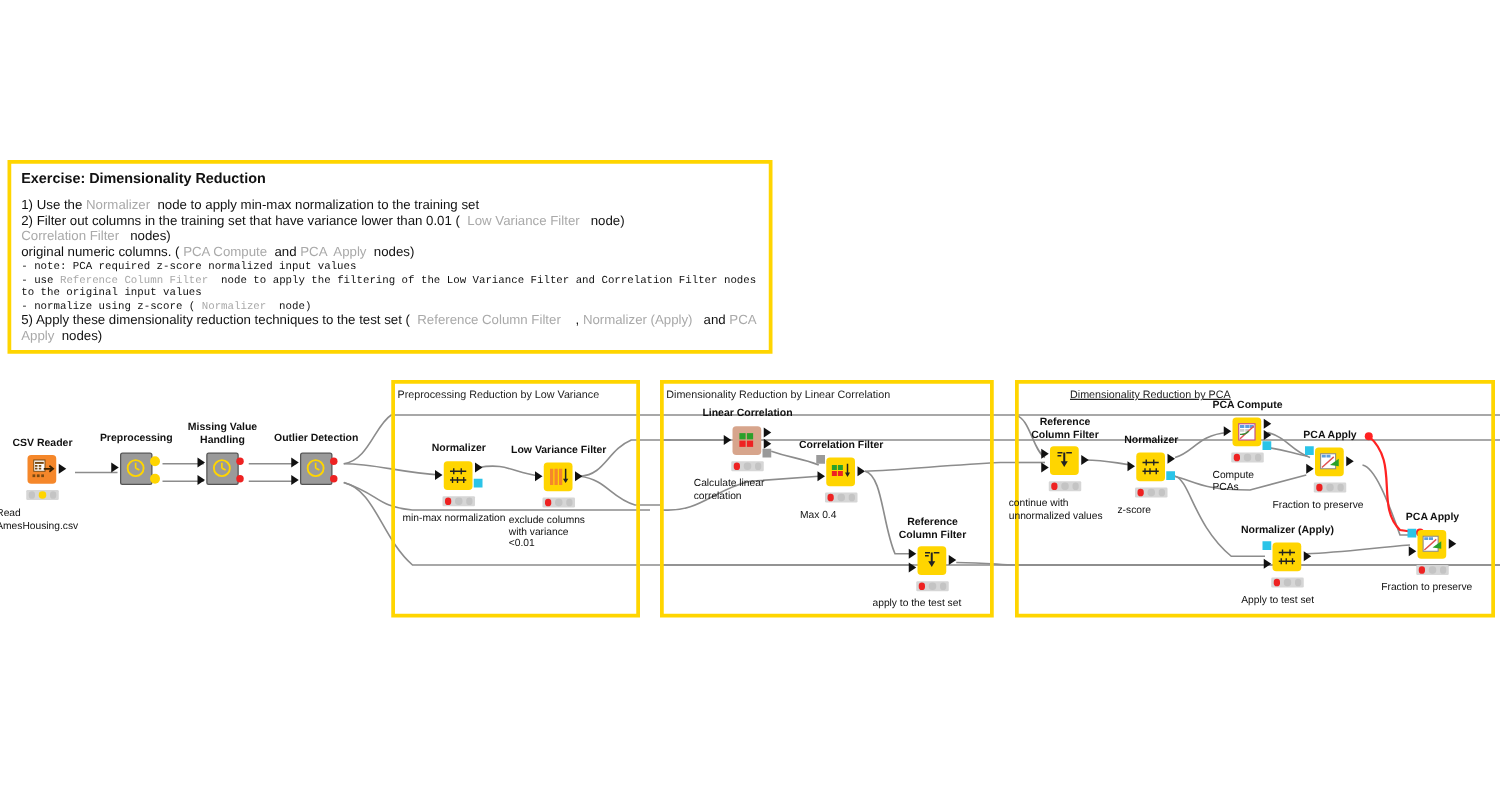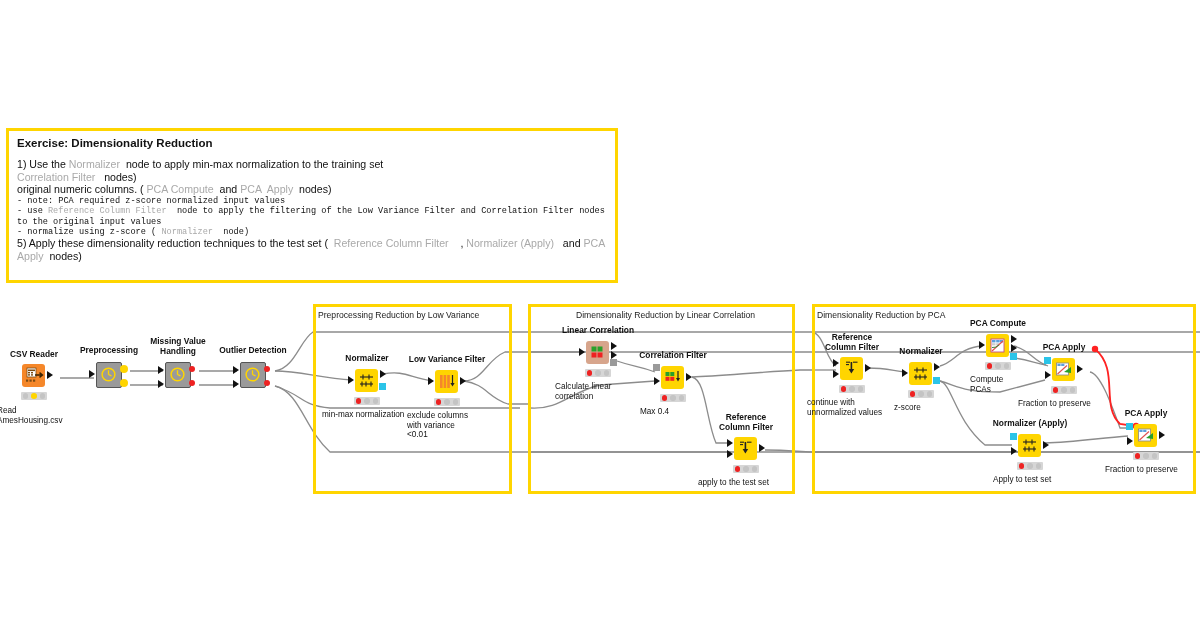--- a/index.html
+++ b/index.html
@@ -115,37 +115,38 @@
     </g>
     <circle cx="1095" cy="349" r="3.2" fill="#FF2222"></circle>
     <circle cx="1136" cy="426" r="3.2" fill="#FF2222"></circle>
   </svg>
 
   <div class="annot" style="left:6px;top:128px;width:612px;height:155px;padding:6px 8px 4px 8px;">
     <div class="annot-title">Exercise: Dimensionality Reduction</div>
     <div style="height:9px"></div>
     <div id="annot-body">
         <div class="annot-line"><span>1) Use the </span><span class="nref">Normalizer</span><span>  node to apply min-max normalization to the training set</span></div>
+        <div class="annot-line"><span>2) Filter out columns in the training set that have variance lower than 0.01 (  </span><span class="nref">Low Variance Filter</span><span>   node)</span></div>
         <div class="annot-line"><span class="nref">Correlation Filter</span><span>   nodes)</span></div>
         <div class="annot-line"><span>original numeric columns. ( </span><span class="nref">PCA Compute</span><span>  and </span><span class="nref">PCA  Apply</span><span>  nodes)</span></div>
         <div class="annot-line small"><span>- note: PCA required z-score normalized input values</span></div>
         <div class="annot-line small"><span>- use </span><span class="nref">Reference Column Filter</span><span>  node to apply the filtering of the Low Variance Filter and Correlation Filter nodes to the original input values</span></div>
         <div class="annot-line small"><span>- normalize using z-score ( </span><span class="nref">Normalizer</span><span>  node)</span></div>
         <div class="annot-line"><span>5) Apply these dimensionality reduction techniques to the test set (  </span><span class="nref">Reference Column Filter</span><span>    , </span><span class="nref">Normalizer (Apply)</span><span>   and </span><span class="nref">PCA  Apply</span><span>  nodes)</span></div>
       </div>
   </div>
 
   <div class="group" style="left:313px;top:304px;width:199px;height:190px;"></div>
   <div class="group-title" style="left:318px;top:310px;">Preprocessing Reduction by Low Variance</div>
 
   <div class="group" style="left:528px;top:304px;width:267px;height:190px;"></div>
-  <div class="group-title" style="left:533px;top:310px;margin-left:43px;">Dimensionality Reduction by Linear Correlation</div>
+  <div class="group-title" style="left:533px;top:310px;">Dimensionality Reduction by Linear Correlation</div>
 
   <div class="group" style="left:812px;top:304px;width:384px;height:190px;"></div>
-  <div class="group-title" style="left:817px;top:310px;">Dimensionality Reduction by PCA</div>
+  <div class="group-title" style="left:856px;top:310px;text-decoration:underline;">Dimensionality Reduction by PCA</div>
 
   <div class="node" style="left:22px;top:364px;">
     <div class="nlabel" style="left:-18px;top:-14px;width:60px;">CSV Reader</div>
     <div class="nbody orange" style="left:0;top:0;">
       <svg class="ico" viewBox="0 0 23 23">
         <rect x="5" y="4" width="9" height="9" fill="#fff" stroke="#7a4a12" stroke-width="0.8"></rect>
         <g fill="#7a4a12">
             <rect x="6" y="5.5" width="7" height="1.6"></rect>
             <rect x="6" y="8" width="2" height="1.4"></rect>
             <rect x="9" y="8" width="2" height="1.4"></rect>

